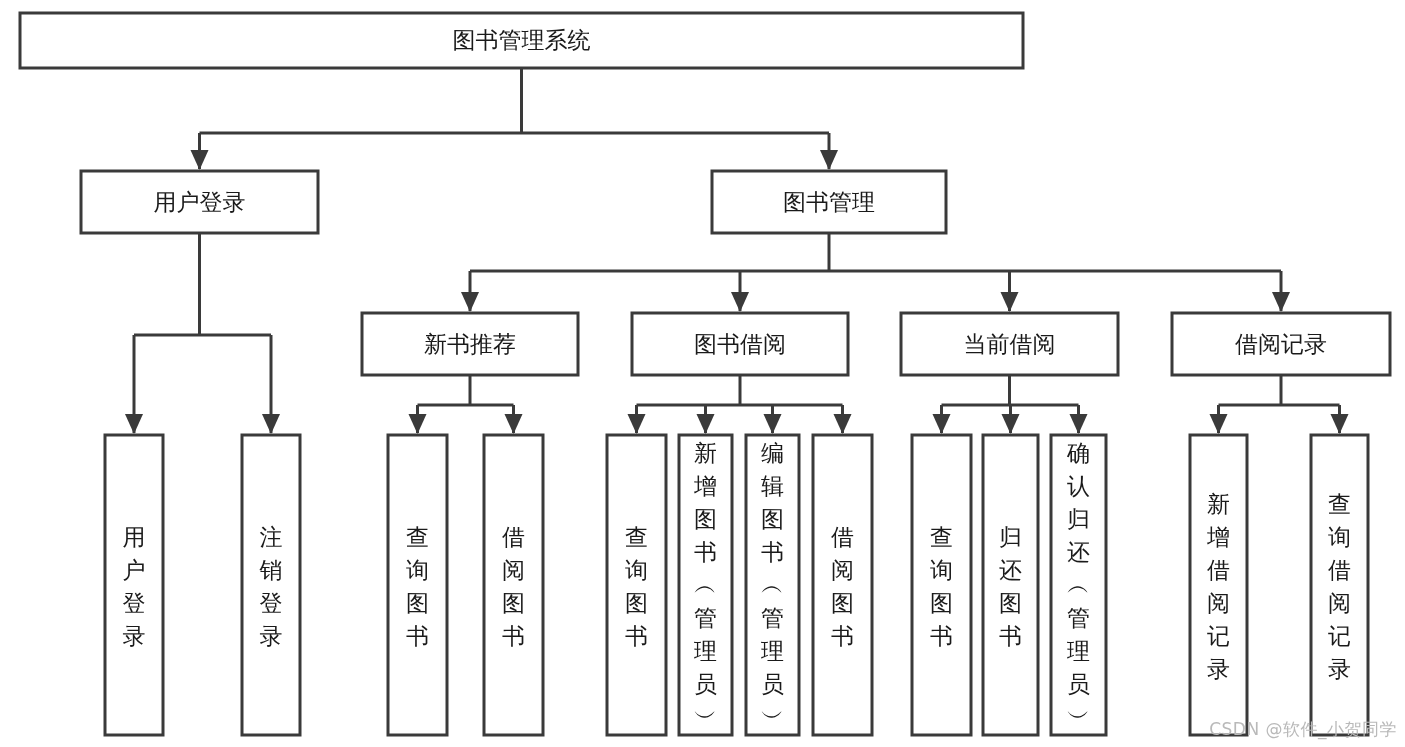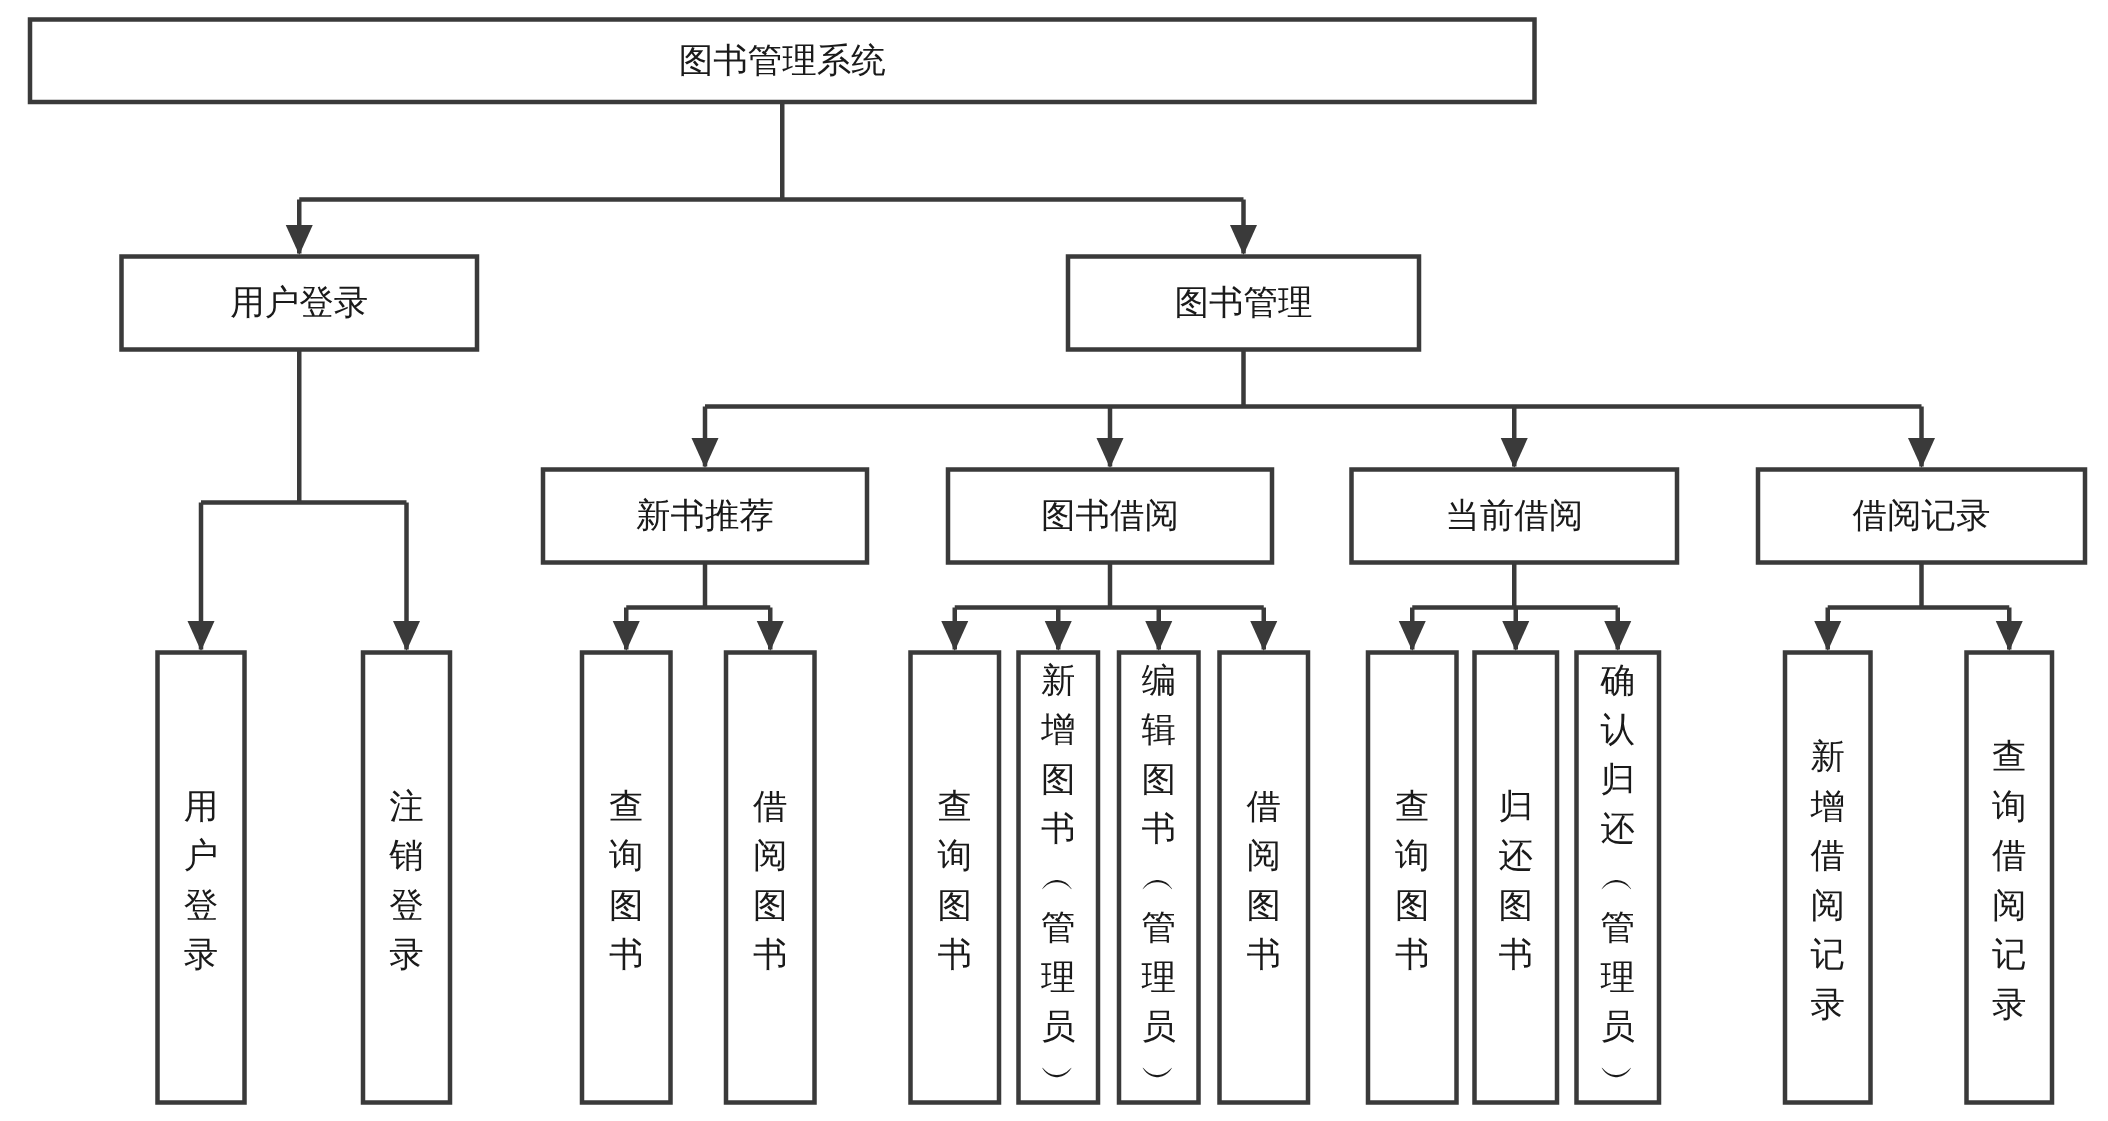--- a/index.html
+++ b/index.html
@@ -201,13 +201,14 @@
         <g>
           <rect x="1190" y="435" width="57" height="300" class="node-box"></rect>
           <text x="1218.5" y="512" class="node-label-v"><tspan x="1218.5" dy="0">新</tspan><tspan x="1218.5" dy="33">增</tspan><tspan x="1218.5" dy="33">借</tspan><tspan x="1218.5" dy="33">阅</tspan><tspan x="1218.5" dy="33">记</tspan><tspan x="1218.5" dy="33">录</tspan></text>
         </g>
         <g>
           <rect x="1311" y="435" width="57" height="300" class="node-box"></rect>
           <text x="1339.5" y="512" class="node-label-v"><tspan x="1339.5" dy="0">查</tspan><tspan x="1339.5" dy="33">询</tspan><tspan x="1339.5" dy="33">借</tspan><tspan x="1339.5" dy="33">阅</tspan><tspan x="1339.5" dy="33">记</tspan><tspan x="1339.5" dy="33">录</tspan></text>
         </g>
       </g>
   </svg>
+  <div class="watermark">CSDN @软件_小贺同学</div>
 </div>
 
 </body></html>

